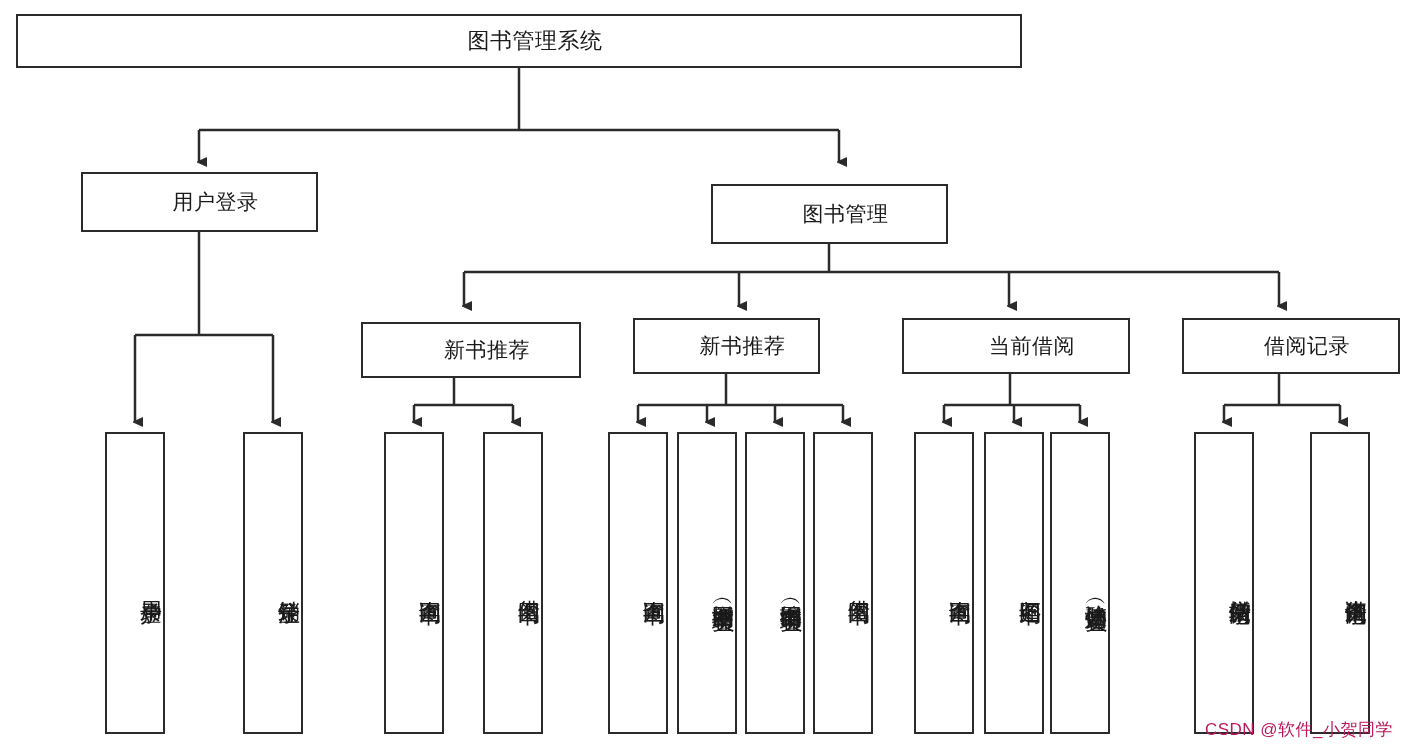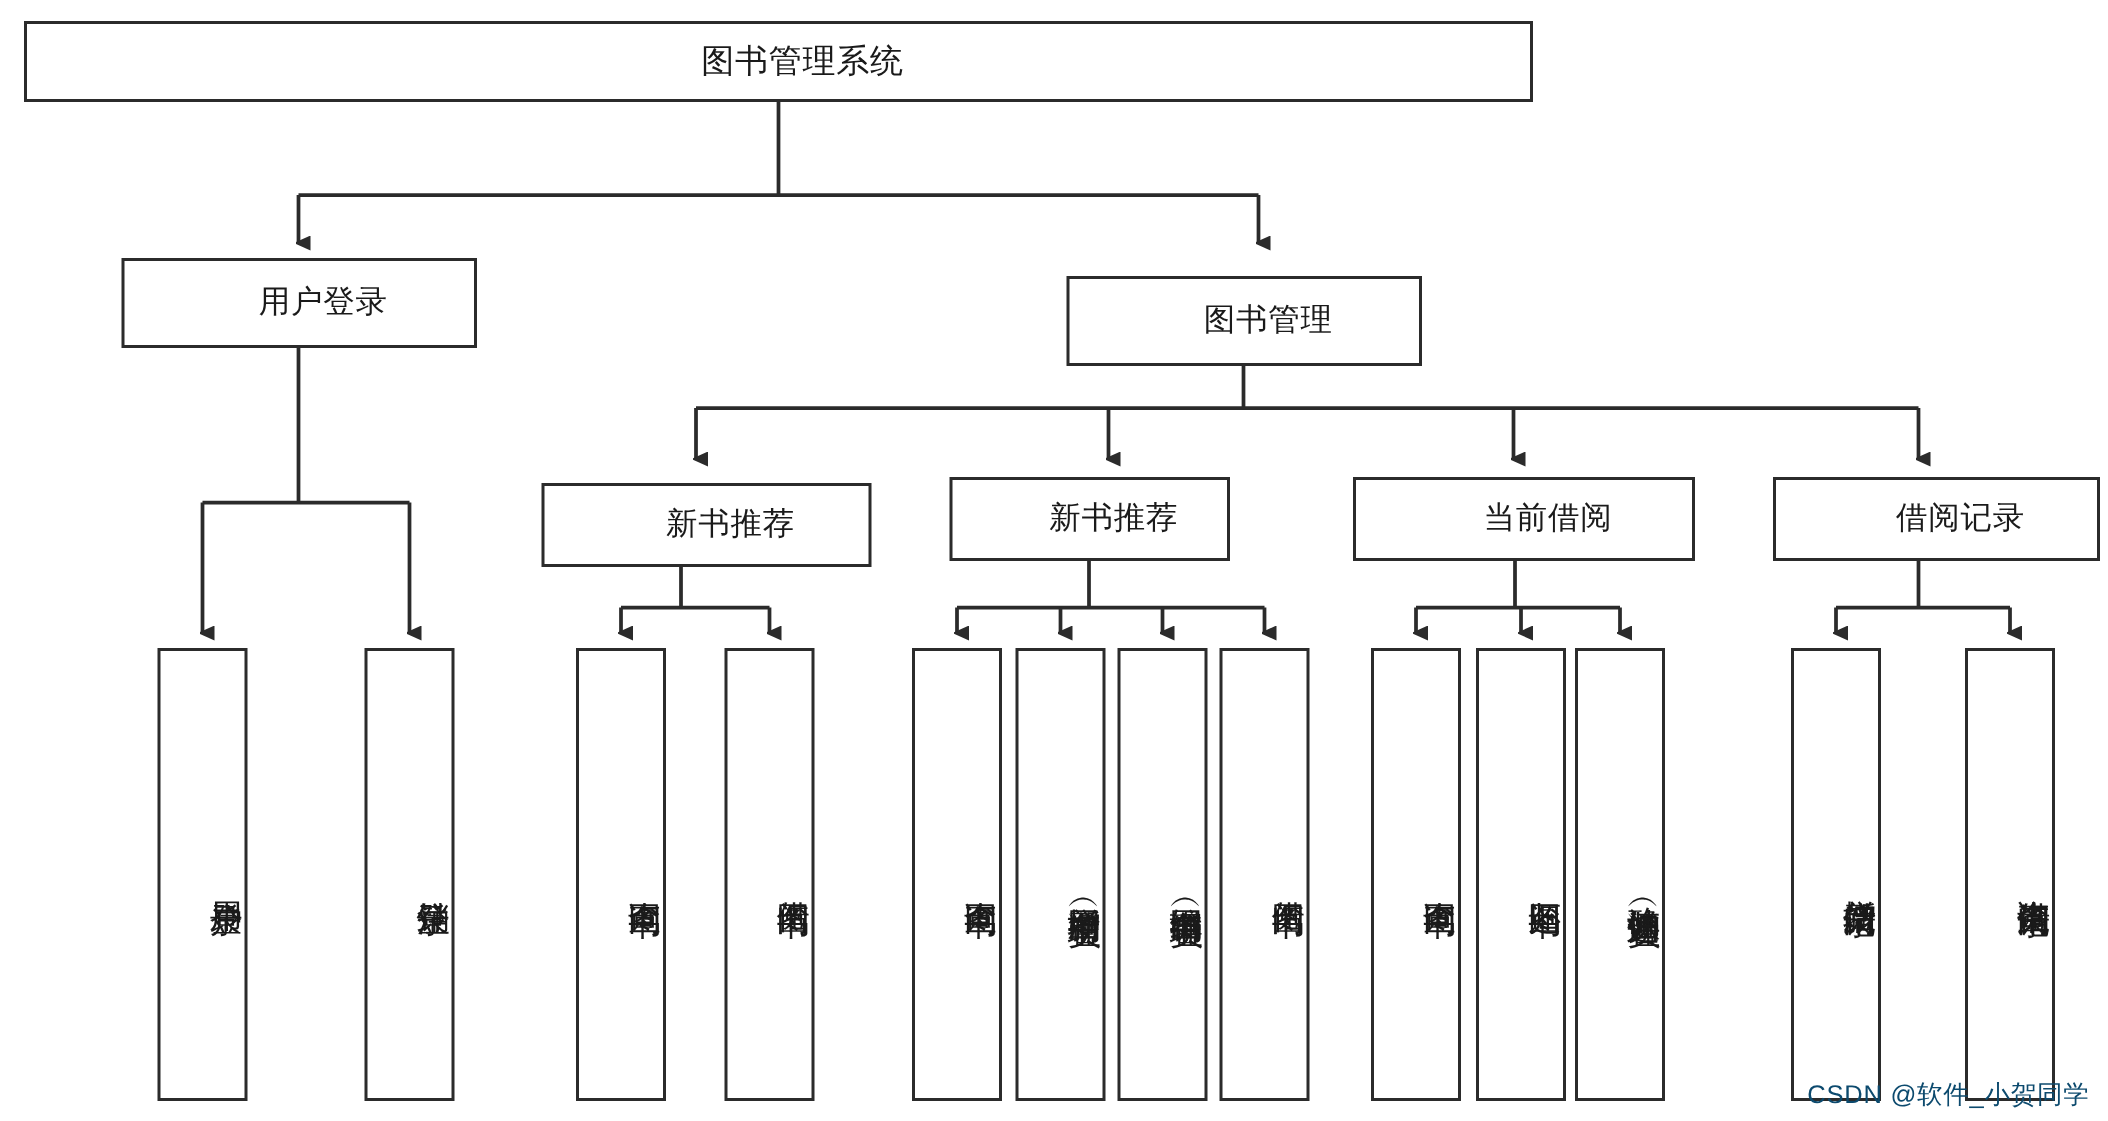--- a/index.html
+++ b/index.html
@@ -68,21 +68,21 @@
   }
   .node.v.tall .label {
     align-items: flex-start;
     padding-top: 6px;
   }
   #watermark {
     position: absolute;
     right: 12px;
     bottom: 6px;
     font-size: 17px;
-    color: #0c4a6e;
+    color: #be185d;
     letter-spacing: 0.5px;
     z-index: 5;
     white-space: nowrap;
   }
 </style>
 </head>
 <body>
 
 <div id="canvas">
 

